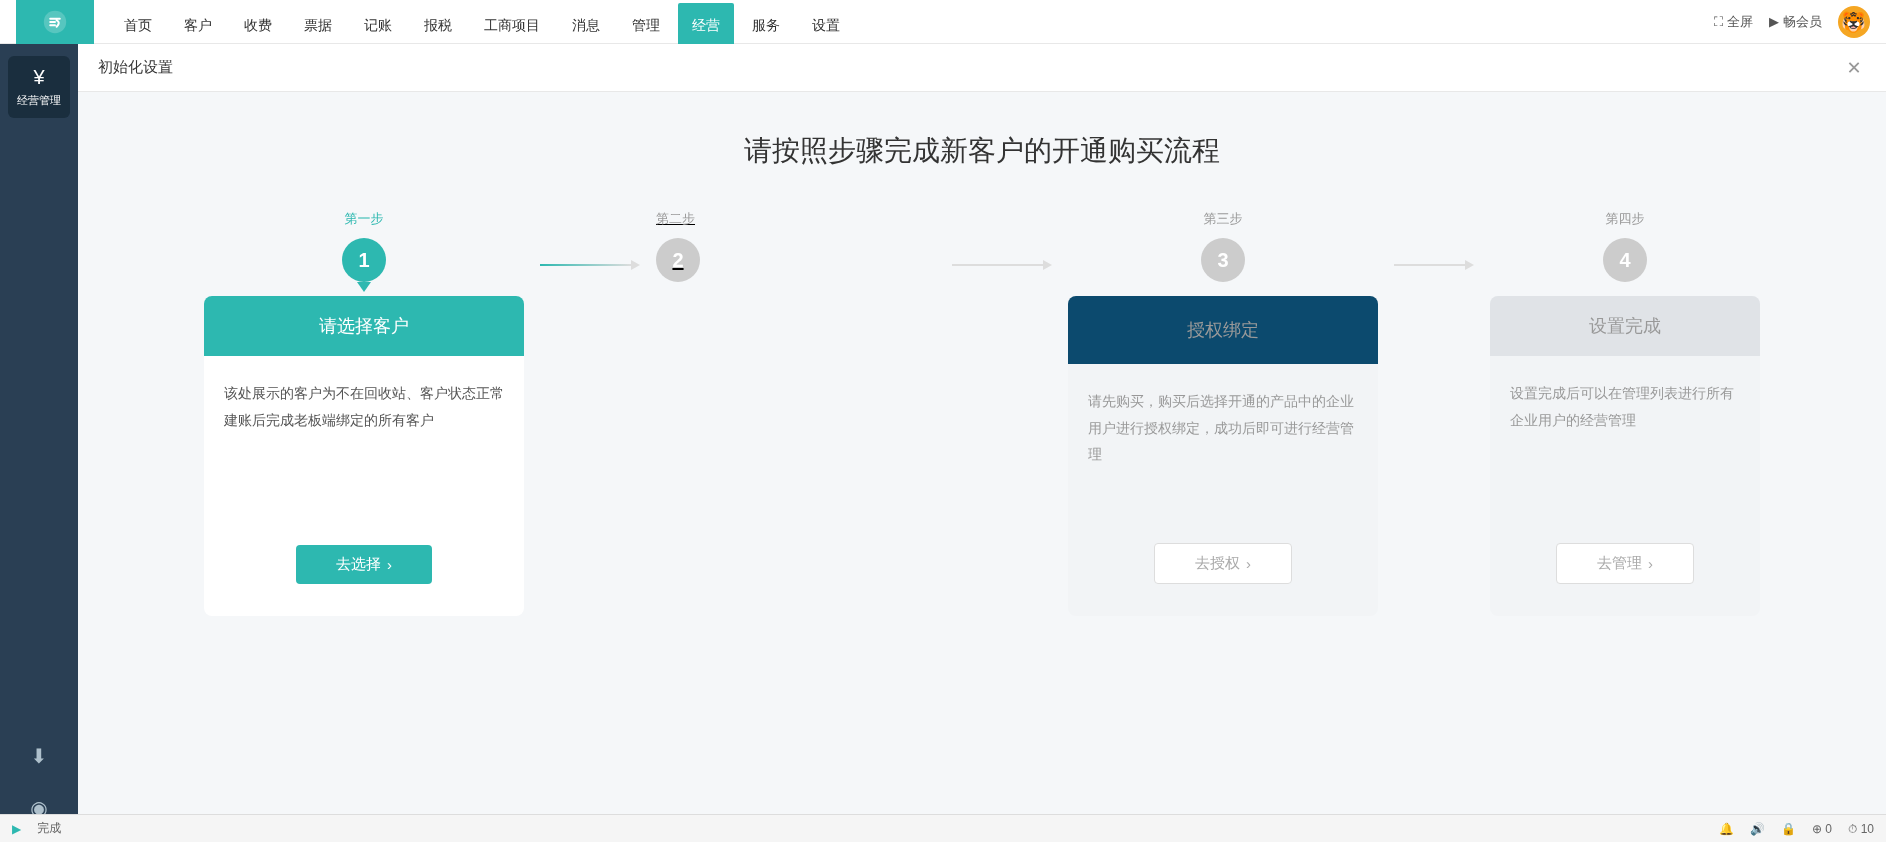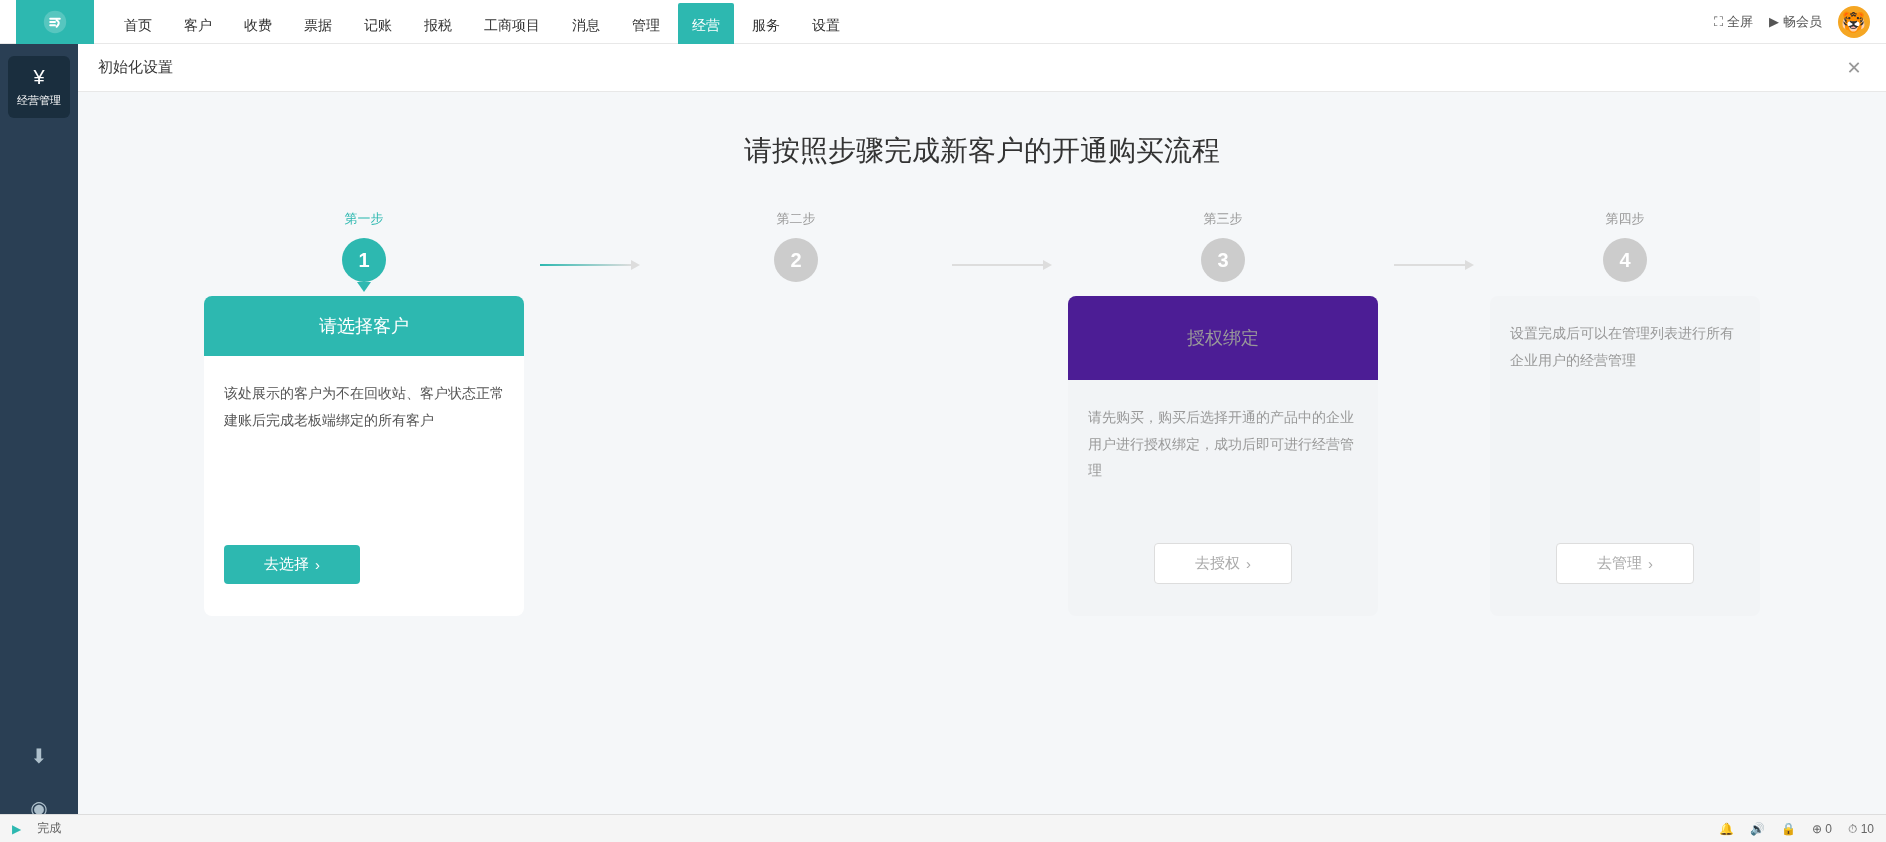--- a/index.html
+++ b/index.html
@@ -165,55 +165,55 @@
           <div style="position:relative; display:flex; align-items:center; justify-content:center; margin-bottom:0;">
             <div style="width:44px; height:44px; background:#2db8b0; border-radius:50%; display:flex; align-items:center; justify-content:center; font-size:20px; font-weight:bold; color:#fff; position:relative;">
               <span>1</span>
               <div style="position:absolute; bottom:-10px; left:50%; transform:translateX(-50%); width:0; height:0; border-left:7px solid transparent; border-right:7px solid transparent; border-top:10px solid #2db8b0;"></div>
             </div>
           </div>
 
           <div style="width:100%; background:#fff; border-radius:8px; overflow:hidden; margin-top:14px; min-height:320px; display:flex; flex-direction:column;">
             <div style="background:#2db8b0; color:#fff; text-align:center; padding:18px; font-size:18px; font-weight:500;">请选择客户</div>
             <div style="padding:24px 20px; flex:1; font-size:14px; color:#555; line-height:1.9;">该处展示的客户为不在回收站、客户状态正常建账后完成老板端绑定的所有客户</div>
-            <div style="padding:16px 20px; display:flex; margin-bottom:16px;">
+            <div style="padding:16px 20px; display:flex; justify-content:center; margin-bottom:16px;">
               <button class="btn-primary">
                 <span>去选择</span>
                 <span>›</span>
               </button>
             </div>
           </div>
         </div>
 
         <div style="display:flex; align-items:center; margin-top:50px; width:100px;">
           <div style="height:2px; flex:1; background:linear-gradient(to right, #2db8b0, #ddd);"></div>
           <div style="width:0; height:0; border-top:5px solid transparent; border-bottom:5px solid transparent; border-left:9px solid #ddd;"></div>
         </div>
 
-        <div style="display:flex; flex-direction:column; align-items:center; width:280px;">
+        <div style="display:flex; flex-direction:column; align-items:flex-start; width:280px;text-decoration:underline;">
           <div style="font-size:13px; color:#999; margin-bottom:10px;">第二步</div>
           <div style="width:44px; height:44px; background:#ccc; border-radius:50%; display:flex; align-items:center; justify-content:center; font-size:20px; font-weight:bold; color:#fff;">
             <span>2</span>
           </div>
 
         </div>
 
         <div style="display:flex; align-items:center; margin-top:50px; width:100px;">
           <div style="height:2px; flex:1; background:#ddd;"></div>
           <div style="width:0; height:0; border-top:5px solid transparent; border-bottom:5px solid transparent; border-left:9px solid #ddd;"></div>
         </div>
 
         <div style="display:flex; flex-direction:column; align-items:center; width:310px;">
           <div style="font-size:13px; color:#999; margin-bottom:10px;font-family:Liberation Mono, monospace;">第三步</div>
           <div style="width:44px; height:44px; background:#ccc; border-radius:50%; display:flex; align-items:center; justify-content:center; font-size:20px; font-weight:bold; color:#fff;">
             <span>3</span>
           </div>
 
           <div style="width:100%; background:#f2f4f6; border-radius:8px; overflow:hidden; margin-top:14px; min-height:320px; display:flex; flex-direction:column;">
-            <div style="background:#4c1d95; color:#999; text-align:center; padding:30px; font-size:18px; font-weight:500;">授权绑定</div>
+            <div style="background:#0c4a6e; color:#999; text-align:center; padding:22px; font-size:18px; font-weight:500;">授权绑定</div>
             <div style="padding:24px 20px; flex:1; font-size:14px; color:#999; line-height:1.9;">请先购买，购买后选择开通的产品中的企业用户进行授权绑定，成功后即可进行经营管理</div>
             <div style="padding:16px 20px; display:flex; justify-content:center; margin-bottom:16px;">
               <button class="btn-secondary">
                 <span>去授权</span>
                 <span> ›</span>
               </button>
             </div>
           </div>
         </div>
 
@@ -222,20 +222,21 @@
           <div style="width:0; height:0; border-top:5px solid transparent; border-bottom:5px solid transparent; border-left:9px solid #ddd;"></div>
         </div>
 
         <div style="display:flex; flex-direction:column; align-items:center; width:270px;">
           <div style="font-size:13px; color:#999; margin-bottom:10px;font-family:Liberation Mono, monospace;">第四步</div>
           <div style="width:44px; height:44px; background:#ccc; border-radius:50%; display:flex; align-items:center; justify-content:center; font-size:20px; font-weight:bold; color:#fff;">
             <span>4</span>
           </div>
 
           <div style="width:100%; background:#f2f4f6; border-radius:8px; overflow:hidden; margin-top:14px; min-height:320px; display:flex; flex-direction:column;">
+            <div style="background:#e0e3e7; color:#999; text-align:center; padding:18px; font-size:18px; font-weight:500;">设置完成</div>
             <div style="padding:24px 20px; flex:1; font-size:14px; color:#999; line-height:1.9;">设置完成后可以在管理列表进行所有企业用户的经营管理</div>
             <div style="padding:16px 20px; display:flex; justify-content:center; margin-bottom:16px;">
               <button class="btn-secondary">
                 <span>去管理</span>
                 <span> ›</span>
               </button>
             </div>
           </div>
         </div>
 

